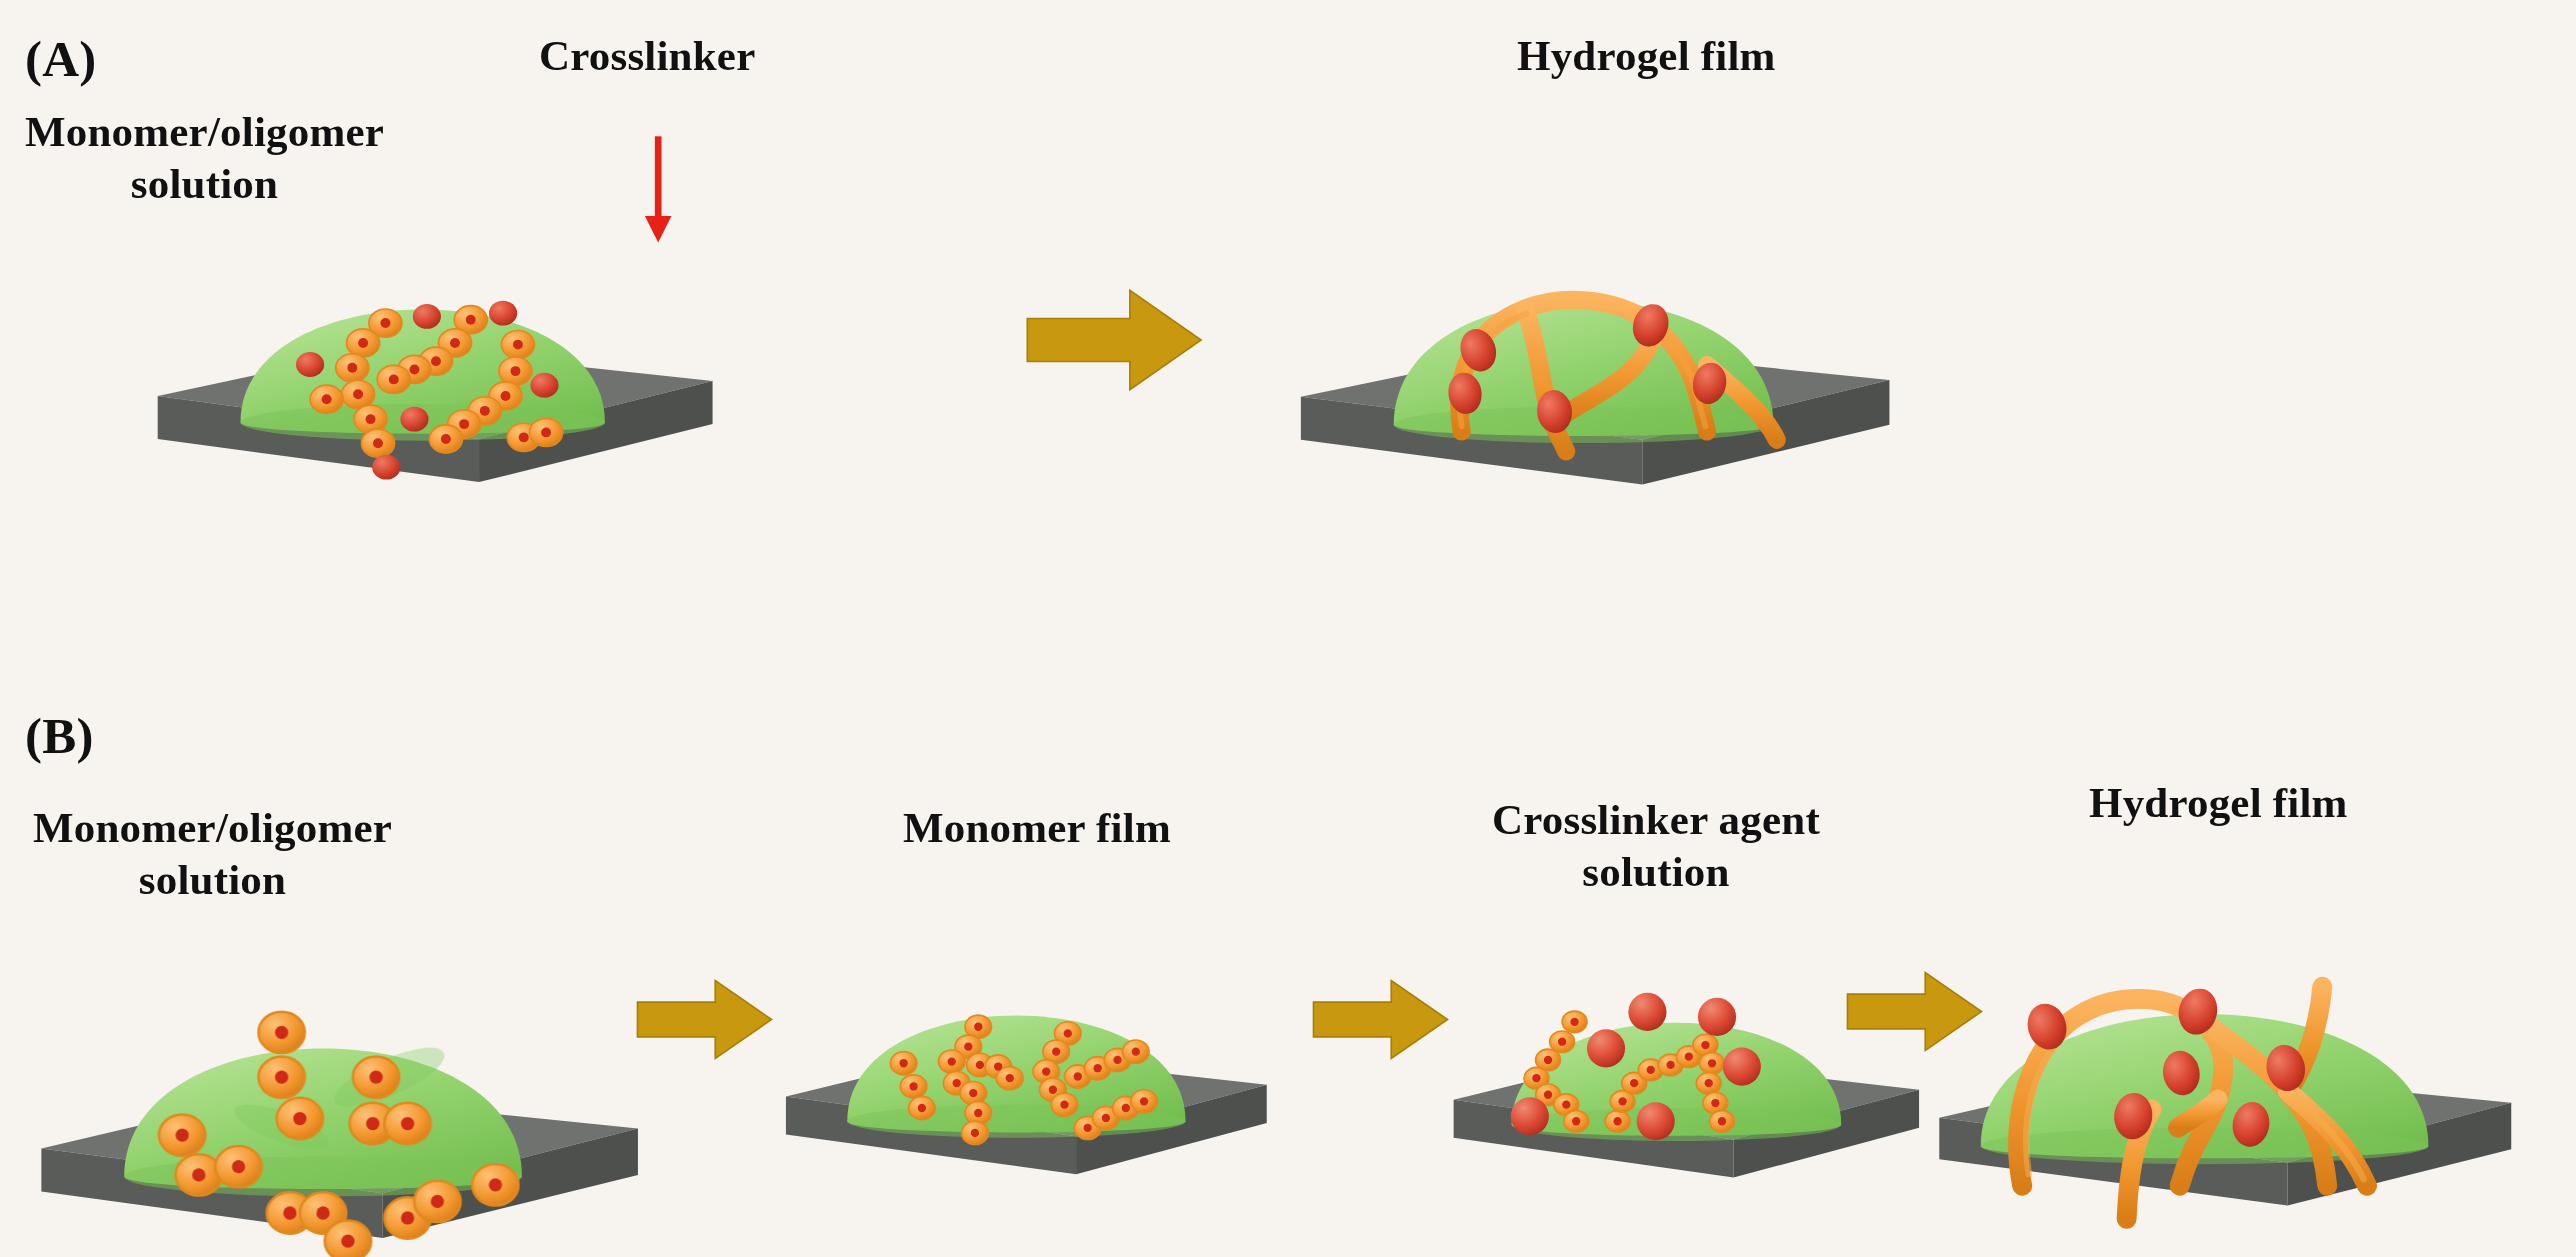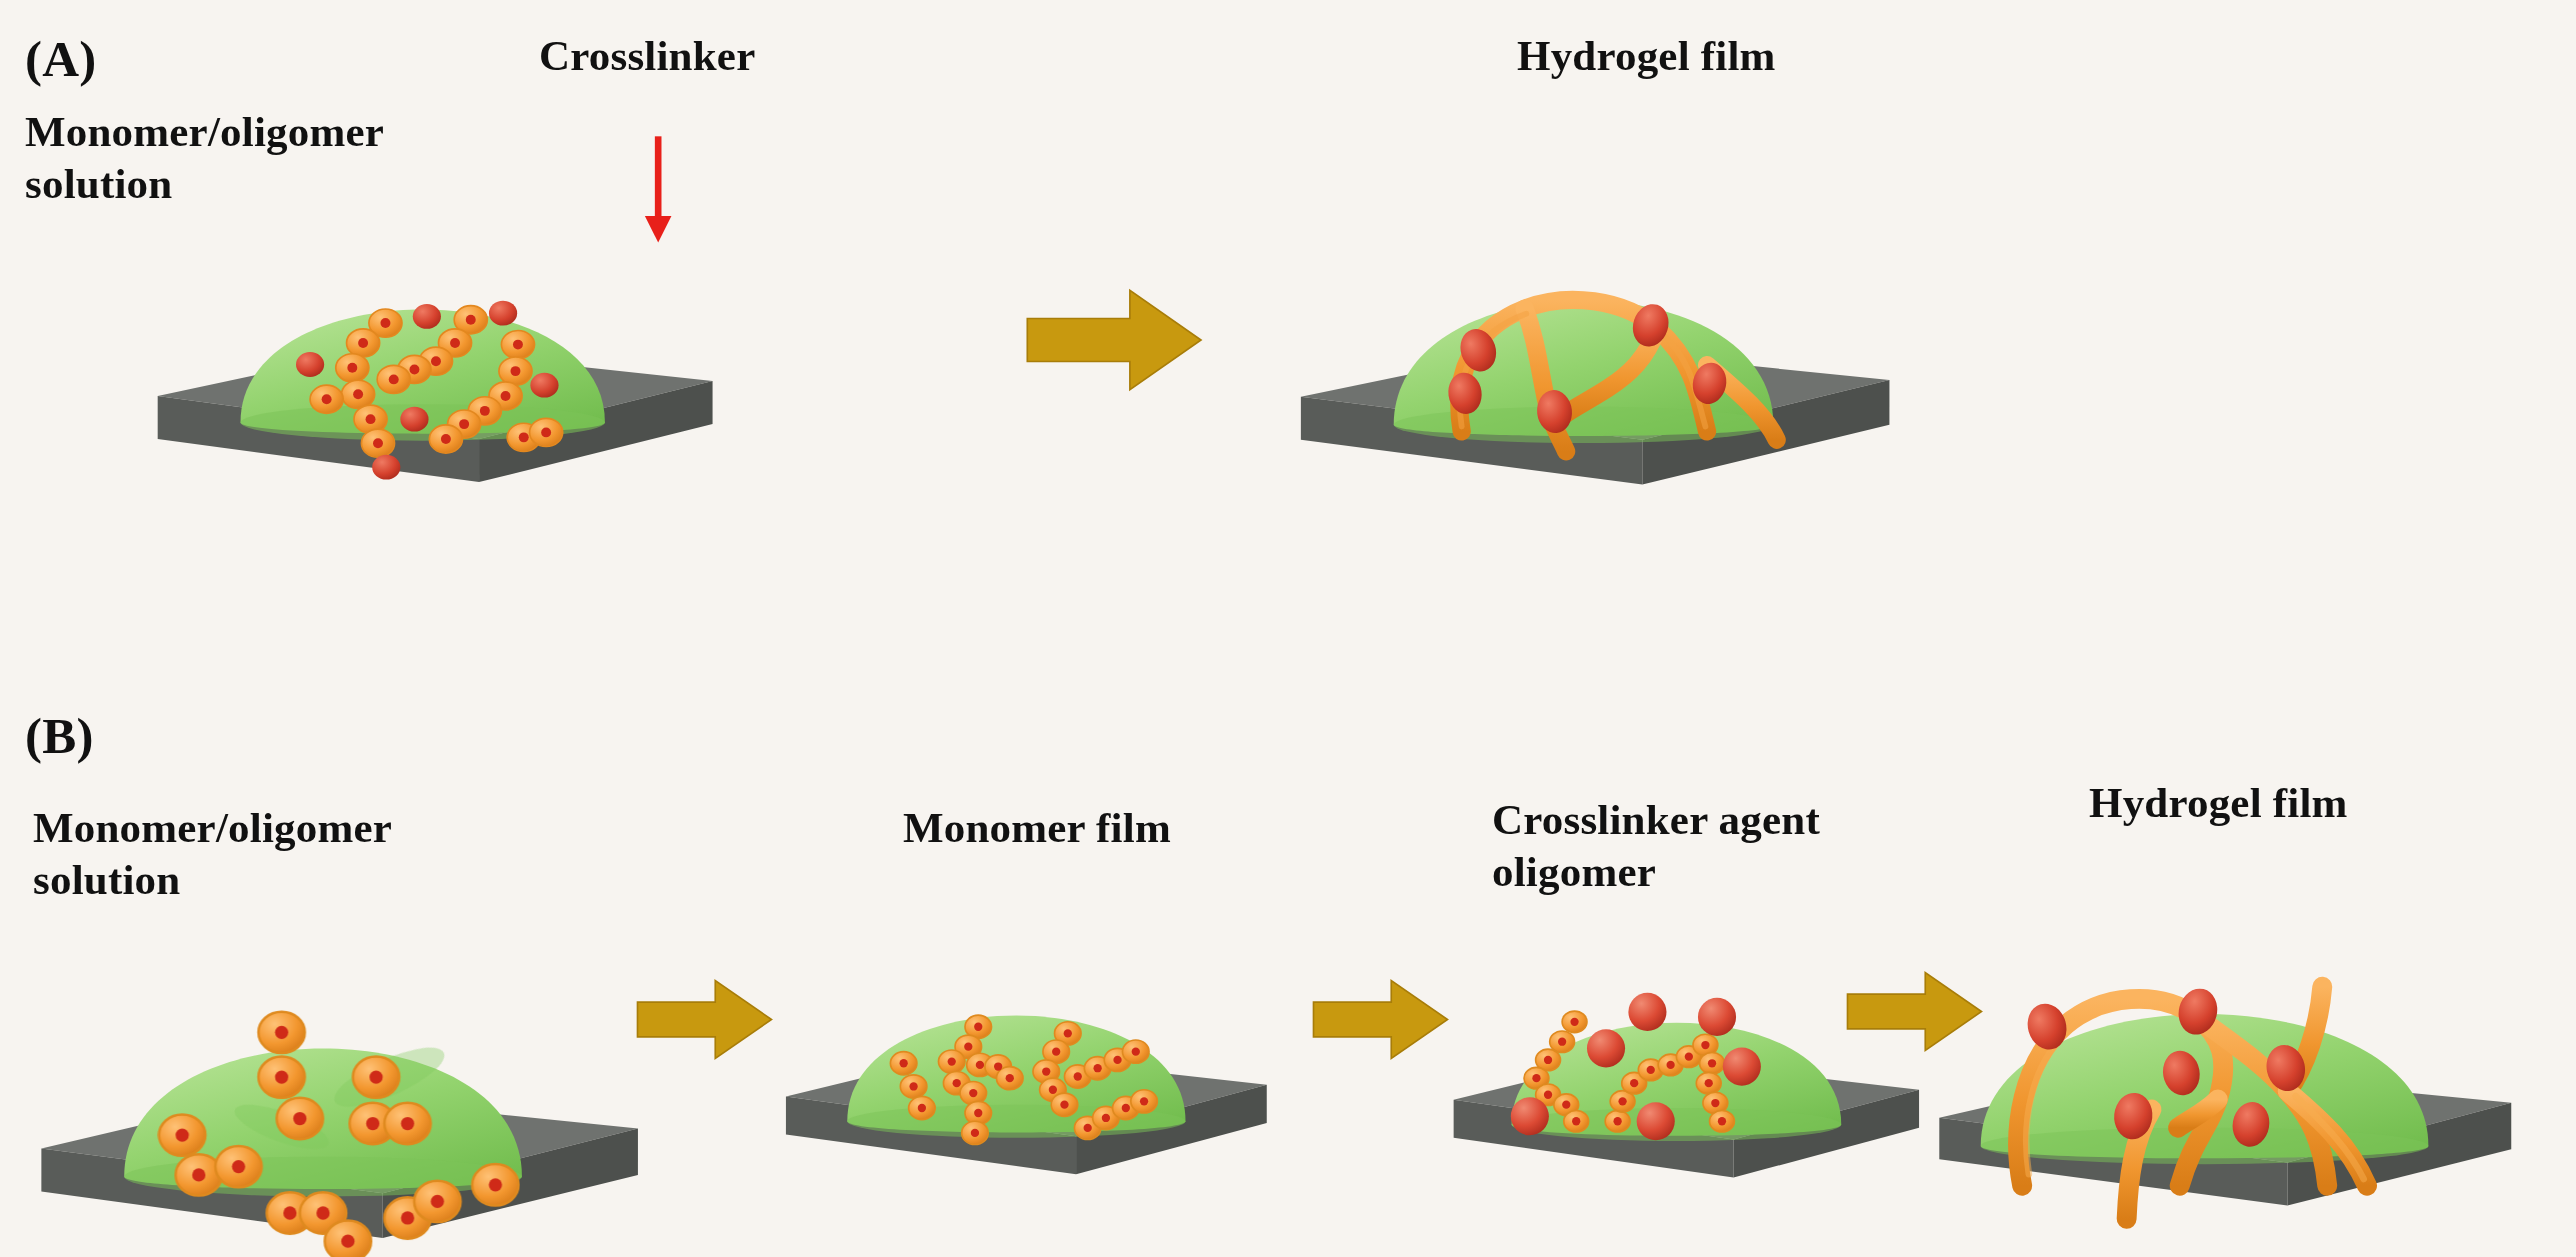--- a/index.html
+++ b/index.html
@@ -5,21 +5,21 @@
   html,body{margin:0;padding:0;}
   body{
     width:2576px;height:1257px;
     background:#f7f4f0;
     font-family:"Liberation Serif","DejaVu Serif",serif;
     overflow:hidden;position:relative;
   }
   #stage{position:absolute;inset:0;background:#f7f4f0;}
   .lbl{position:absolute;color:#111;font-weight:700;letter-spacing:0.2px;line-height:1.22;white-space:pre-line;}
   .panel-tag{font-size:51px;}
-  .cap{font-size:43px;}
+  .cap{font-size:43px;text-align:center;}
   .scene{position:absolute;}
   .scene svg{display:block;overflow:visible;}
   .arrow{position:absolute;}
   .redarrow{position:absolute;}
 </style>
 </head>
 <body>
 
 <div id="stage">
 
@@ -178,21 +178,21 @@
   </div>
 
   <div class="lbl panel-tag" style="left:25px;top:705px;">(B)</div>
 
   <div class="lbl cap" style="left:33px;top:802px;">Monomer/oligomer
 solution</div>
 
   <div class="lbl cap" style="left:903px;top:802px;">Monomer film</div>
 
   <div class="lbl cap" style="left:1492px;top:794px;">Crosslinker agent
-oligomer</div>
+solution</div>
 
   <div class="lbl cap" style="left:2089px;top:777px;">Hydrogel film</div>
 
   <div class="scene" style="left:8.3px;top:870px;">
     <svg width="655" height="348" viewBox="0 0 790 420">
       <defs>
         <linearGradient id="gB1" x1="0.15" y1="0" x2="0.85" y2="1">
           <stop offset="0%" stop-color="#b6e395"></stop>
           <stop offset="48%" stop-color="#93d36e"></stop>
           <stop offset="100%" stop-color="#72bd4e"></stop>

